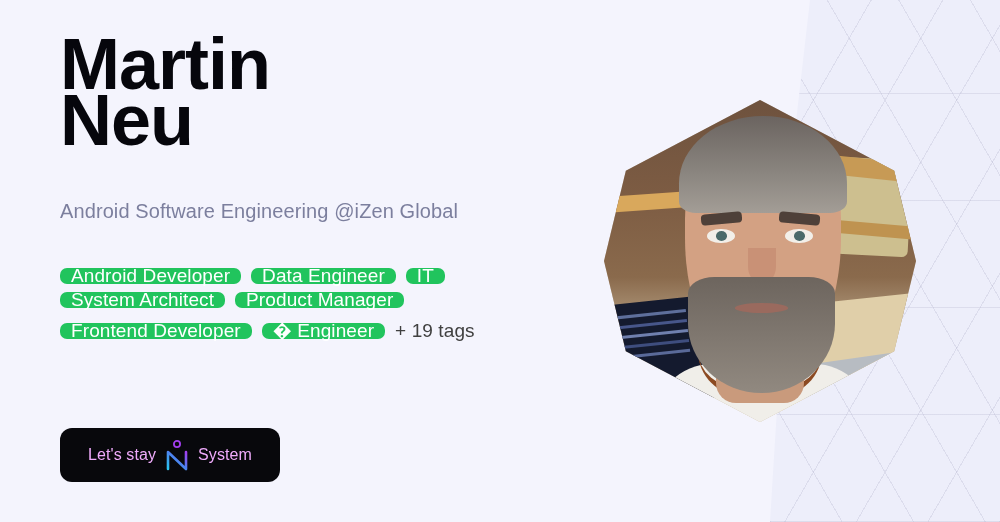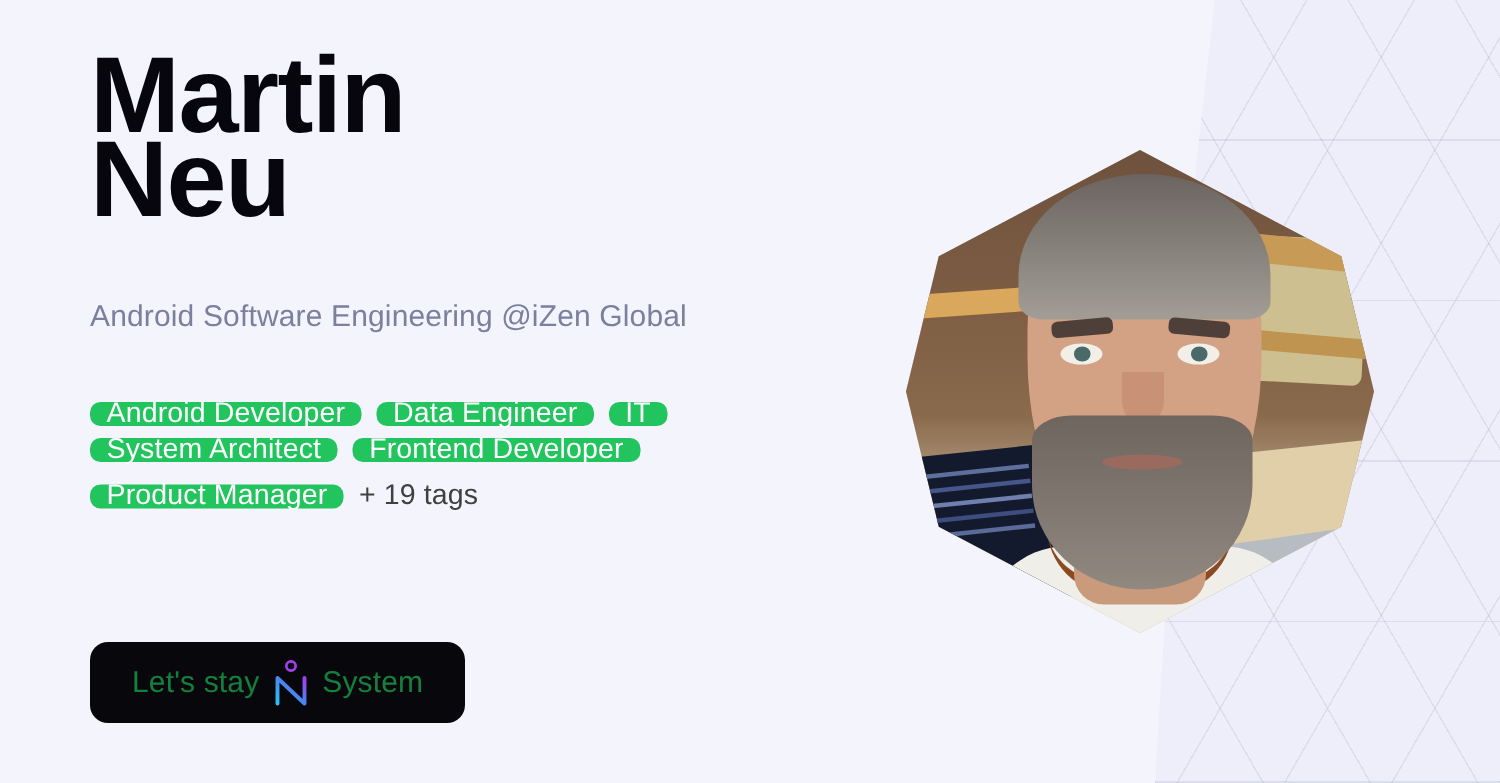--- a/index.html
+++ b/index.html
@@ -134,22 +134,22 @@
     align-items: center;
     gap: 8px;
     background: #08080c;
     border: none;
     border-radius: 12px;
     cursor: pointer;
   }
 
   .cta-label,
   .cta-brand {
-    color: #15803d;
-    font-size: 20px;
+    color: #f0abfc;
+    font-size: 16px;
     font-weight: 400;
     letter-spacing: 0.1px;
     line-height: 1;
   }
 
   .cta-logo {
     width: 26px;
     height: 32px;
     display: block;
     flex: none;
@@ -390,22 +390,23 @@
     <div class="name">Martin
 Neu</div>
 
     <div class="headline">Android Software Engineering @iZen Global</div>
 
     <div class="tags">
       <span class="tag">Android Developer</span>
       <span class="tag">Data Engineer</span>
       <span class="tag">IT</span>
       <span class="tag">System Architect</span>
+      <span class="tag">Product Manager</span>
       <span class="tag">Frontend Developer</span>
-      <span class="tag">Product Manager</span>
+      <span class="tag">� Engineer</span>
       <span class="more-tags">+ 19 tags</span>
     </div>
 
     <button class="cta">
       <span class="cta-label">Let's stay</span>
       <span class="cta-logo">
         <svg viewBox="0 0 26 32" width="26" height="32" aria-hidden="true">
           <defs>
             <linearGradient id="intchGrad" x1="0" y1="1" x2="1" y2="0">
               <stop offset="0%" stop-color="#29c4f0"></stop>

